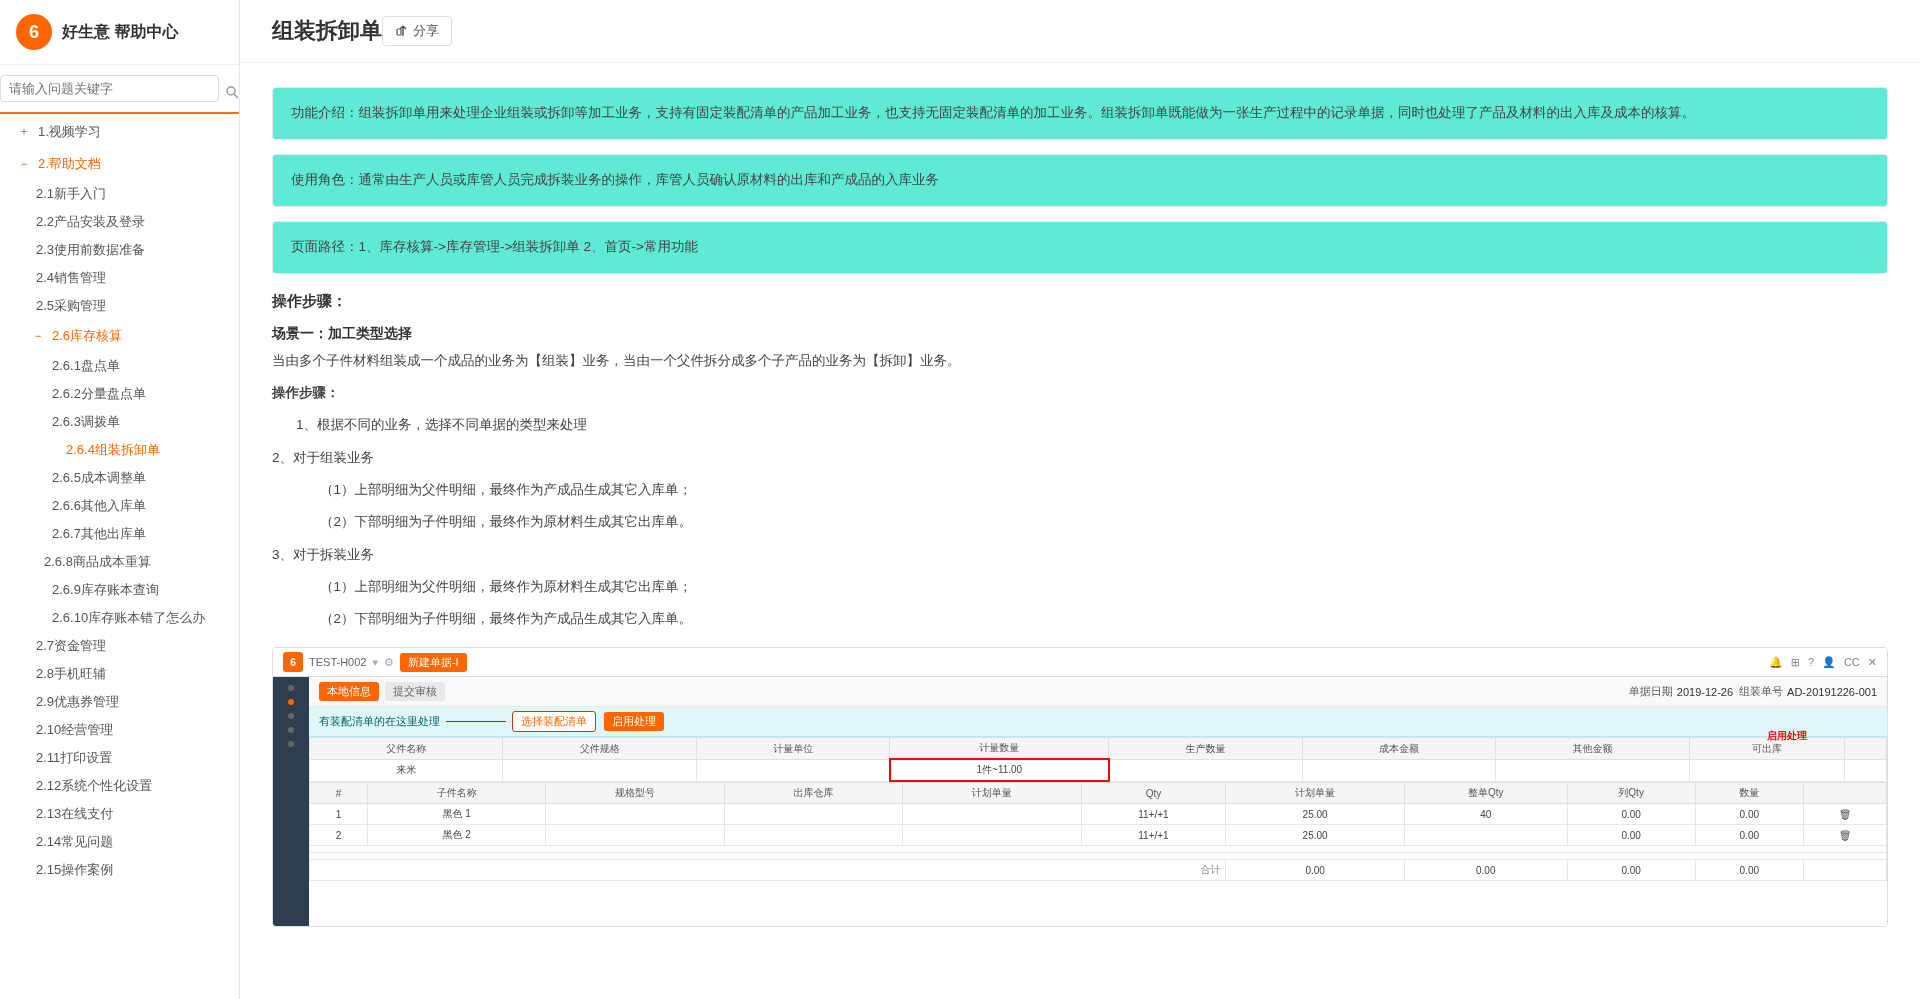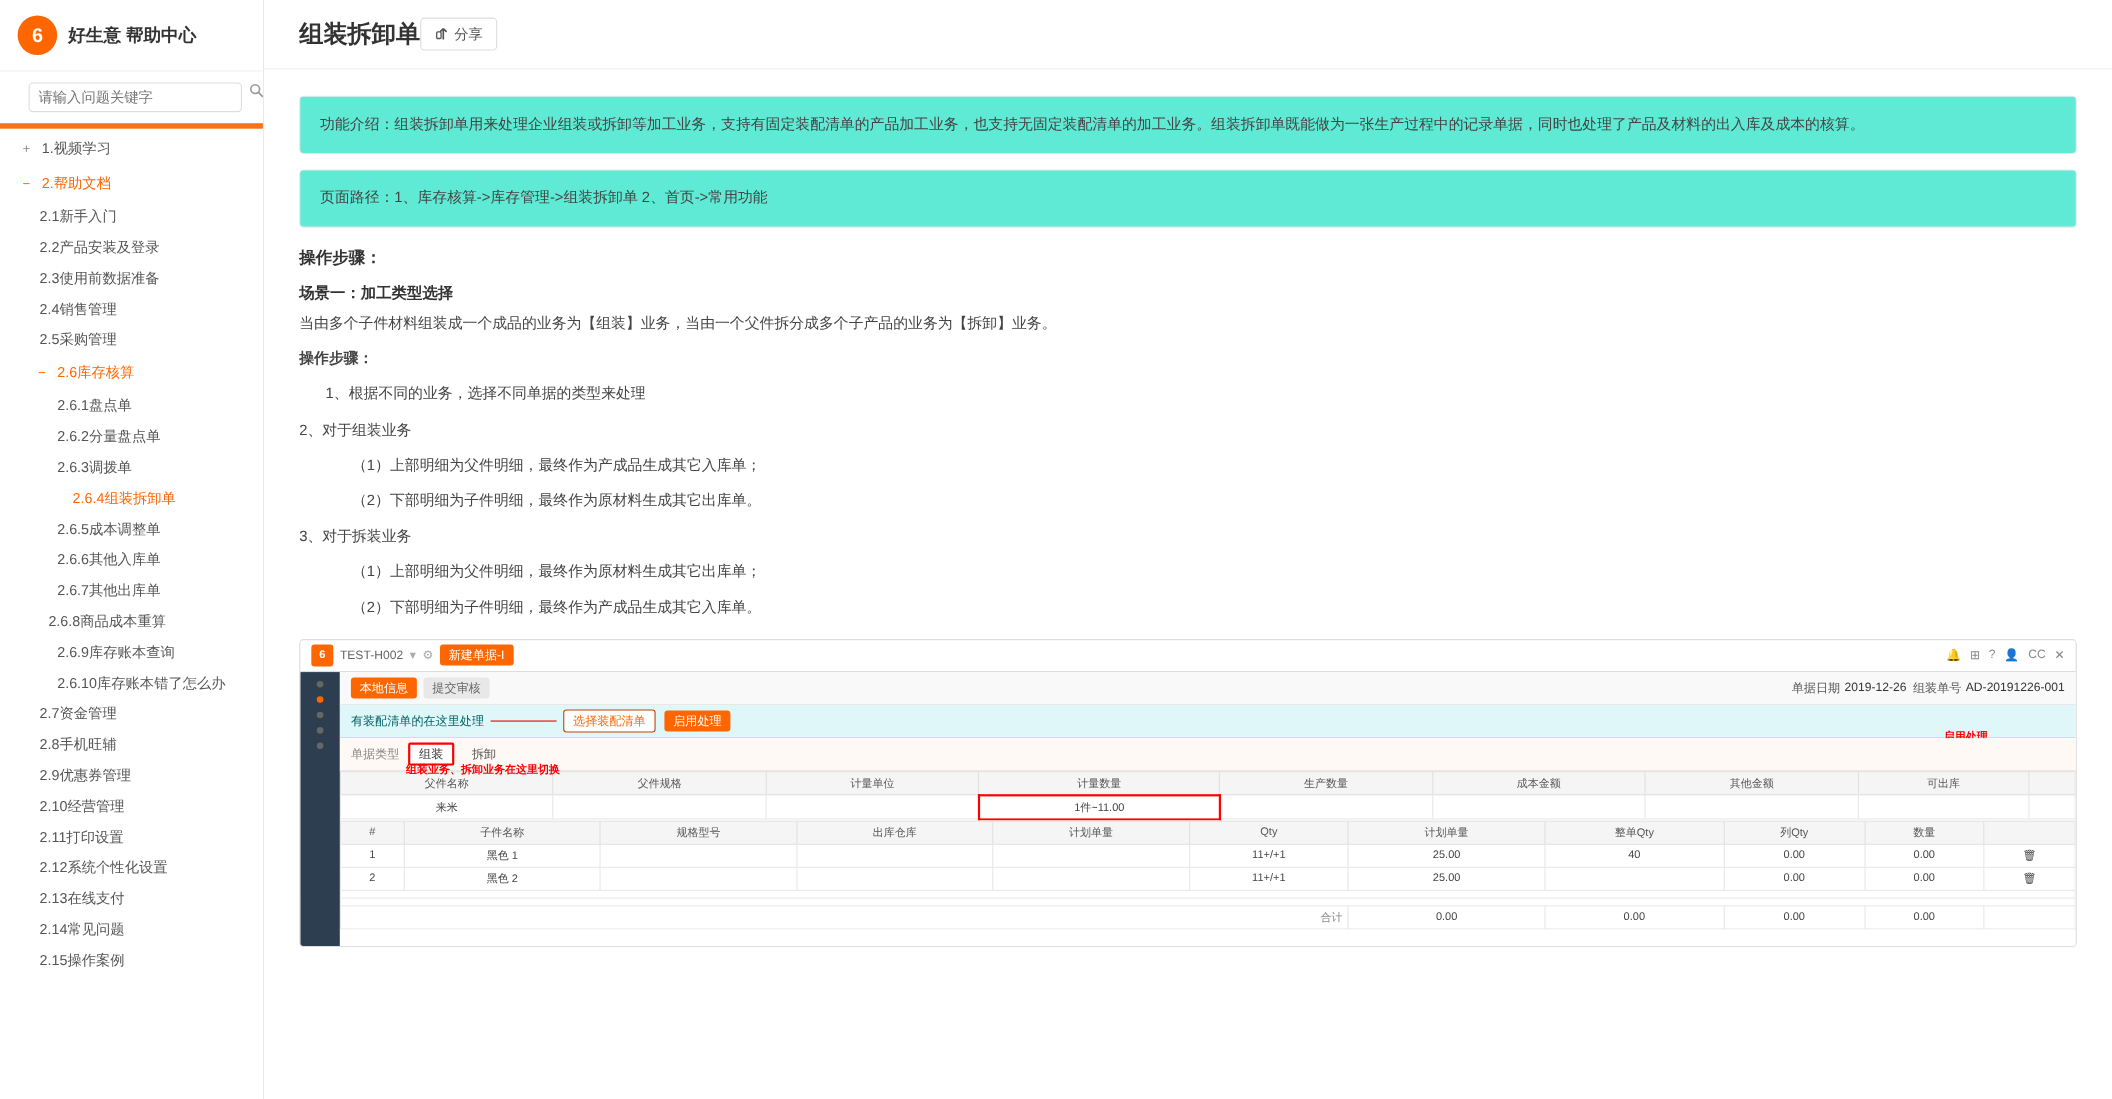--- a/index.html
+++ b/index.html
@@ -25,23 +25,23 @@
     #logo-icon {
       width: 36px; height: 36px;
       background: #f60;
       border-radius: 50%;
       display: flex; align-items: center; justify-content: center;
       color: #fff; font-size: 18px; font-weight: bold;
       margin-right: 10px; flex-shrink: 0;
     }
     #logo-text { font-size: 16px; font-weight: bold; color: #333; }
     #search-area {
-      padding: 10px 26px;
-      border-bottom: 5px solid #f97316;
-      display: flex; align-items: flex-start;
+      padding: 10px 0;
+      border-bottom: 2px solid #f97316;
+      display: flex; align-items: flex-end;
     }
     #search-input {
       flex: 1; border: 1px solid #ddd; border-radius: 4px;
       padding: 5px 8px; font-size: 13px; outline: none;
       color: #999;
     }
     #search-btn {
       margin-left: 6px; background: none; border: none; cursor: pointer; color: #999;
     }
     .nav-section { padding: 2px 0; }
@@ -229,20 +229,23 @@
           <rect x="2" y="5" width="4" height="6" rx="1" fill="none" stroke="#555" stroke-width="1.2"></rect>
         </svg>
       <span>分享</span>
     </button>
   </div>
 
   <div id="content-area">
 
     <div class="info-block">
       <span>功能介绍：组装拆卸单用来处理企业组装或拆卸等加工业务，支持有固定装配清单的产品加工业务，也支持无固定装配清单的加工业务。组装拆卸单既能做为一张生产过程中的记录单据，同时也处理了产品及材料的出入库及成本的核算。</span>
+    </div>
+    <div class="info-block">
+      <span>使用角色：通常由生产人员或库管人员完成拆装业务的操作，库管人员确认原材料的出库和产成品的入库业务</span>
     </div>
     <div class="info-block">
       <span>页面路径：1、库存核算-&gt;库存管理-&gt;组装拆卸单 2、首页-&gt;常用功能</span>
     </div>
 
     <div class="section-title">操作步骤：</div>
 
     <div class="scenario-title">场景一：加工类型选择</div>
     <p>当由多个子件材料组装成一个成品的业务为【组装】业务，当由一个父件拆分成多个子产品的业务为【拆卸】业务。</p>
 
@@ -305,27 +308,20 @@
             <div style="position:relative; display:flex; align-items:center; padding:4px 10px; background:#e0f7fa; border-bottom:1px solid #b2ebf2;">
               <span style="font-size:11px; color:#006064;">有装配清单的在这里处理</span>
               <span style="display:inline-block;width:60px;height:1px;background:#e00;margin:0 6px;"></span>
               <button class="btn-outline" style="border:1px solid #c2410c;">选择装配清单</button>
               <span style="margin-left:8px;"></span>
               <button class="btn-orange">启用处理</button>
 
               <span style="position:absolute;right:80px;top:22px;color:red;font-size:10px;font-weight:bold;">启用处理</span>
             </div>
 
-            <div style="padding:4px 10px; border-bottom:1px solid #e8e8e8; display:flex; align-items:center; gap:8px; font-size:11px; background:#fff9f5; position:relative;">
-              <span style="color:#888;">单据类型</span>
-              <span style="border:2px solid red; padding:1px 8px; background:#fff; color:#333; font-size:11px; border-radius:2px;">组装</span>
-              <span style="padding:1px 8px; color:#555; font-size:11px;">拆卸</span>
-
-              <span style="position:absolute;left:60px;top:22px;color:red;font-size:10px;font-weight:bold;">组装业务、拆卸业务在这里切换</span>
-            </div>
 
             <div style="overflow:auto; max-height:60px;">
               <table class="app-table">
                 <thead>
                   <tr>
                     <th>父件名称</th>
                     <th>父件规格</th>
                     <th>计量单位</th>
                     <th>计量数量</th>
                     <th>生产数量</th>

